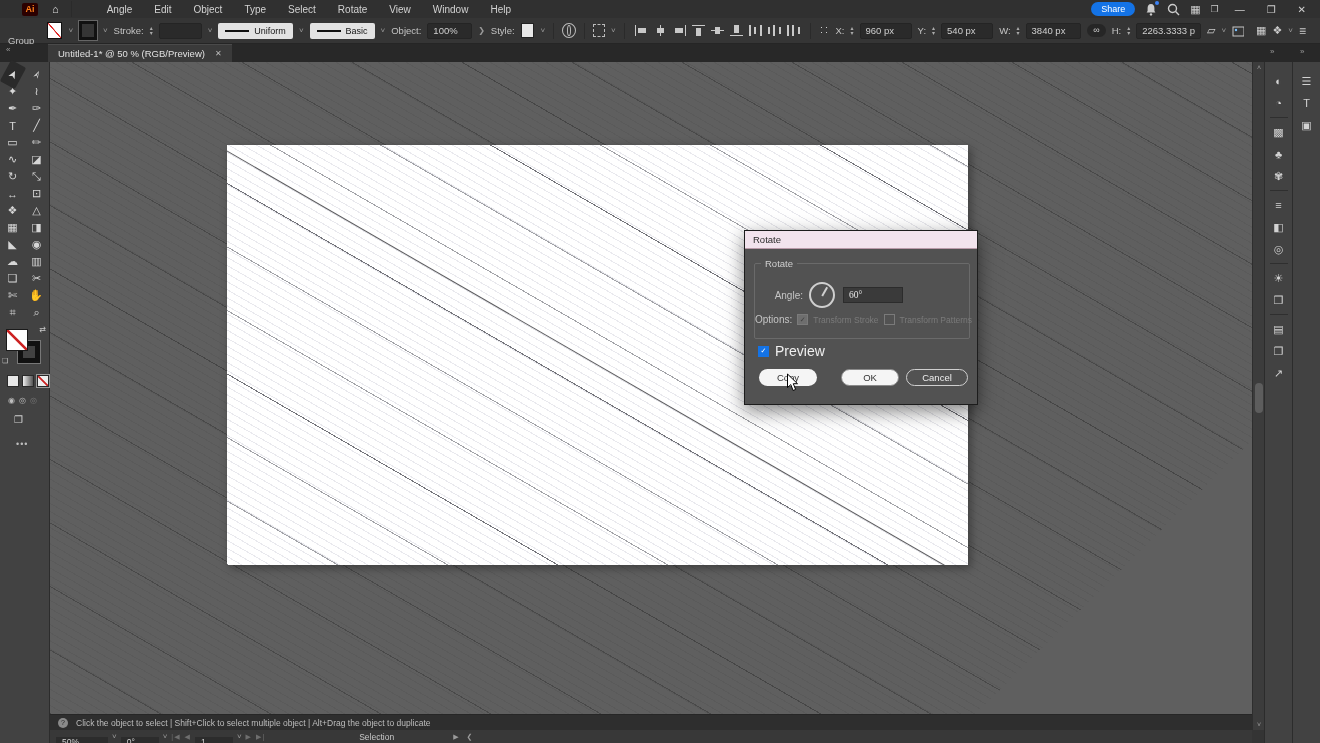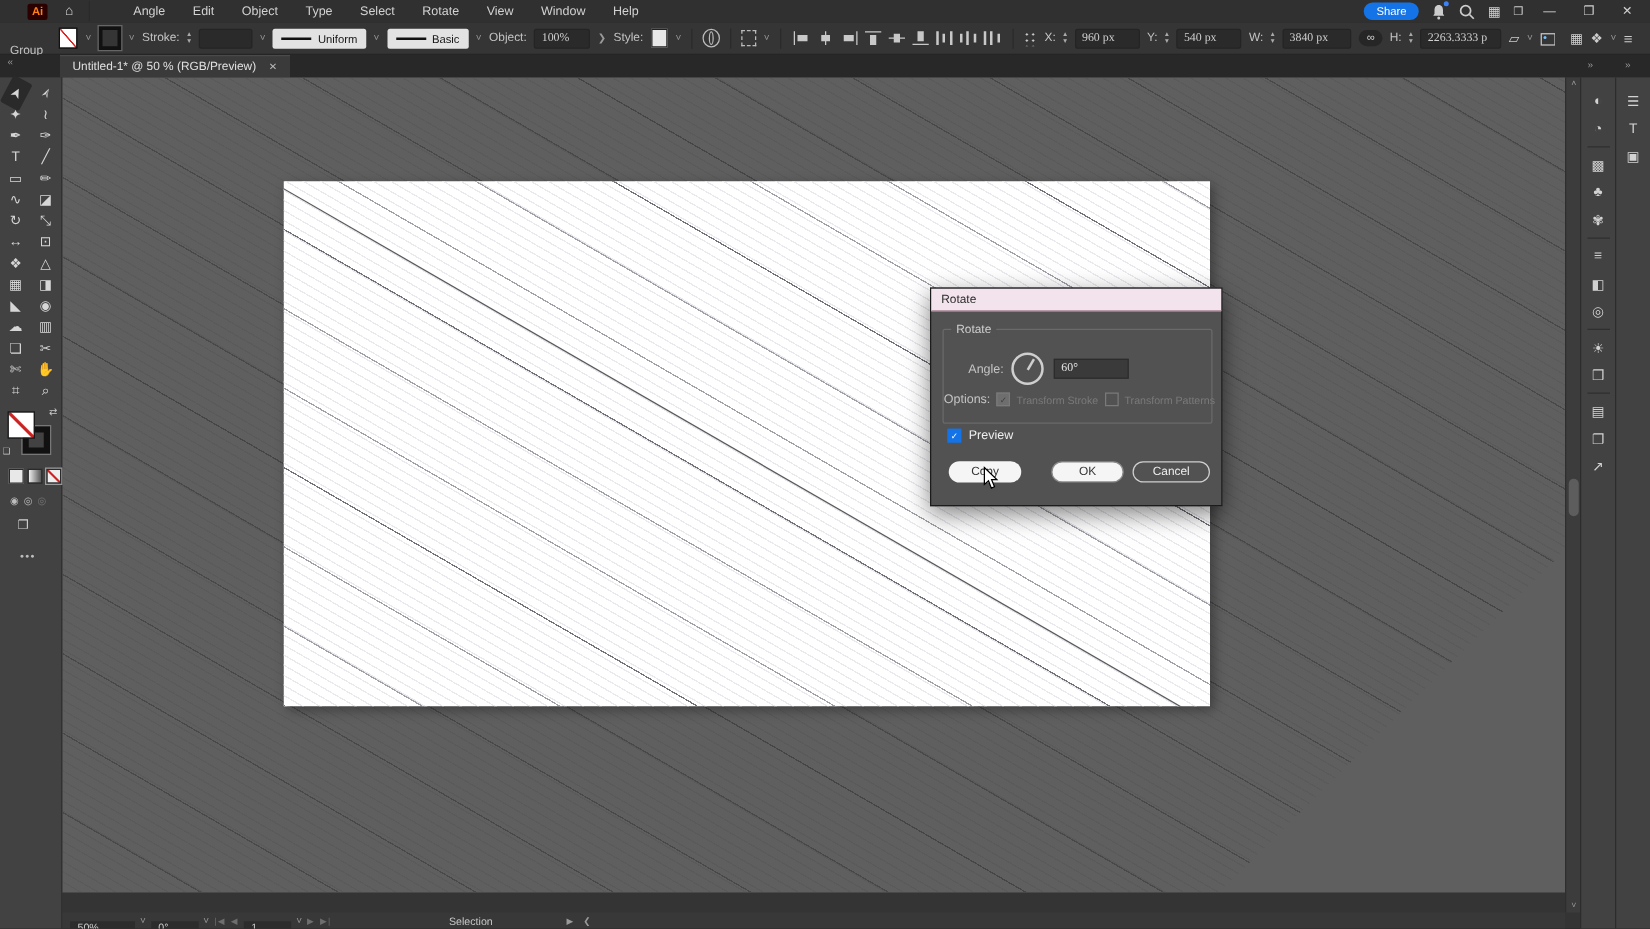--- a/index.html
+++ b/index.html
@@ -14,21 +14,21 @@
   .menus{display:flex;margin-left:24px;gap:4px;}
   .menu-item{padding:2px 9px;color:#d2d2d2;font-size:10px;cursor:default;}
   .tr-cluster{margin-left:auto;display:flex;align-items:center;gap:10px;padding-right:8px;}
   .share{background:#1473e6;color:#fff;border-radius:8px;padding:2px 10px;font-size:9px;}
   .bell{position:relative;display:inline-flex;}
   .bell .dot{position:absolute;right:-2px;top:-2px;width:4px;height:4px;border-radius:50%;background:#3b82f6;}
   .winbtn{color:#cfcfcf;font-size:10px;padding:0 6px;}
   
   .ctrlbar{left:0;top:18px;width:1320px;height:26px;background:#353535;border-bottom:1px solid #252525;display:flex;align-items:center;gap:6px;padding-left:8px;box-sizing:border-box;}
   .lbl{color:#c4c4c4;font-size:9.5px;white-space:nowrap;}
-  .inp{background:#2a2a2a;color:#cfcfcf;border:1px solid #242424;border-radius:2px;height:14px;line-height:14px;padding:0 5px;font-size:9.5px;white-space:nowrap;font-family:Liberation Serif, serif;}
+  .inp{background:#2a2a2a;color:#cfcfcf;border:1px solid #242424;border-radius:2px;height:14px;line-height:14px;padding:0 5px;font-size:9.5px;white-space:nowrap;}
   .chev{color:#9a9a9a;font-size:8px;}
   .stepper{display:flex;flex-direction:column;line-height:5px;font-size:6px;color:#aaa;}
   .swatch-none{width:15px;height:15px;background:linear-gradient(to top right,#fff 46%,#d22 48%,#d22 52%,#fff 54%);border:1px solid #111;}
   .swatch-stroke{width:13px;height:13px;border:3px solid #111;background:#353535;outline:1px solid #666;}
   .whitebox{background:#e2e2e2;color:#151515;height:16px;border-radius:2px;display:flex;align-items:center;gap:5px;padding:0 7px;font-size:9px;}
   .linemark{width:24px;height:2px;background:#111;}
   .globe{width:13px;height:13px;border:1px solid #bbb;border-radius:50%;position:relative;}
   .globe::after{content:"";position:absolute;inset:1px 4px;border:1px solid #bbb;border-radius:50%;}
   .dashedbox{width:11px;height:11px;border:1px dashed #bbb;}
   
@@ -103,21 +103,21 @@
   .dial{width:22px;height:22px;border:2px solid #cfcfcf;border-radius:50%;margin-left:6px;position:relative;}
   .dial i{position:absolute;left:50%;top:50%;width:10px;height:1.6px;background:#cfcfcf;transform-origin:left center;transform:rotate(-60deg);}
   .angle-inp{margin-left:8px;width:48px;height:14px;background:#3a3a3a;border:1px solid #2c2c2c;color:#e6e6e6;font-size:9.5px;line-height:14px;padding:0 5px;font-family:Liberation Serif, serif;}
   .row-opts{position:absolute;left:0;top:50px;width:100%;display:flex;align-items:center;gap:5px;}
   .row-opts .lbl2{width:48px;text-align:right;color:#c4c4c4;}
   .cb{width:9px;height:9px;border:1px solid #7a7a7a;display:inline-flex;align-items:center;justify-content:center;font-size:7px;flex:none;}
   .cb.dis-on{background:#6e6e6e;color:#3f3f3f;}
   .dim{color:#7a7a7a;font-size:8.5px;white-space:nowrap;}
   .row-preview{position:absolute;left:13px;top:112px;display:flex;align-items:center;gap:6px;}
   .cb.blue{background:#1473e6;border-color:#1473e6;color:#fff;}
-  .prevlbl{color:#efefef;font-size:10px;}
+  .prevlbl{color:#efefef;font-size:14px;}
   .dlg-btns{position:absolute;left:0;top:138px;width:100%;height:18px;}
   .pill{position:absolute;height:17px;border-radius:9px;font-size:9.5px;display:flex;align-items:center;justify-content:center;box-sizing:border-box;}
   .pill.light{background:#f5f5f5;color:#333;}
   .pill.dark{background:transparent;border:1px solid #cfcfcf;color:#eee;}
   .b-copy{left:14px;width:58px;}
   .b-ok{left:96px;width:58px;border:1px solid #8a8a8a;}
   .b-cancel{left:161px;width:62px;}
   .cursor{position:absolute;left:786px;top:373px;z-index:50;}
   
   .hintbar{left:50px;top:714px;width:1202px;height:16px;background:#2e2e2e;display:flex;align-items:center;gap:8px;padding-left:8px;box-sizing:border-box;border-top:1px solid #262626;}
@@ -414,20 +414,24 @@
       <span class="pill light b-copy">Copy</span>
       <span class="pill light b-ok">OK</span>
       <span class="pill dark b-cancel">Cancel</span>
     </div>
   </div>
 
   <svg class="cursor" width="13" height="19" viewBox="0 0 13 19">
     <path d="M1.5 1 L1.5 14.5 L4.8 11.6 L7.1 17.5 L9.6 16.4 L7.3 10.7 L11.5 10.7 Z" fill="#ffffff" stroke="#000000" stroke-width="1"></path>
   </svg>
 
+  <div class="abs hintbar">
+    <span class="qmark">?</span>
+    <span class="hint">Click the object to select   |   Shift+Click to select multiple object   |   Alt+Drag the object to duplicate</span>
+  </div>
 
   <div class="abs statusbar">
     <span class="sb-box sb-zoom">50%</span>
     <span class="chev">˅</span>
     <span class="sb-box sb-rot">0°</span>
     <span class="chev">˅</span>
     <span class="sb-nav">|◀</span>
     <span class="sb-nav">◀</span>
     <span class="sb-box" style="width:26px;">1</span>
     <span class="chev">˅</span>

